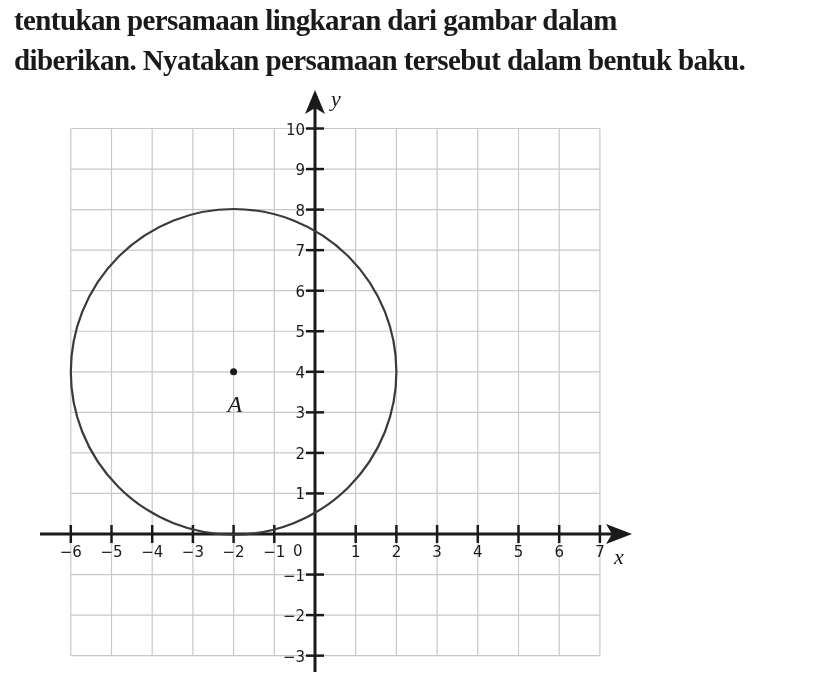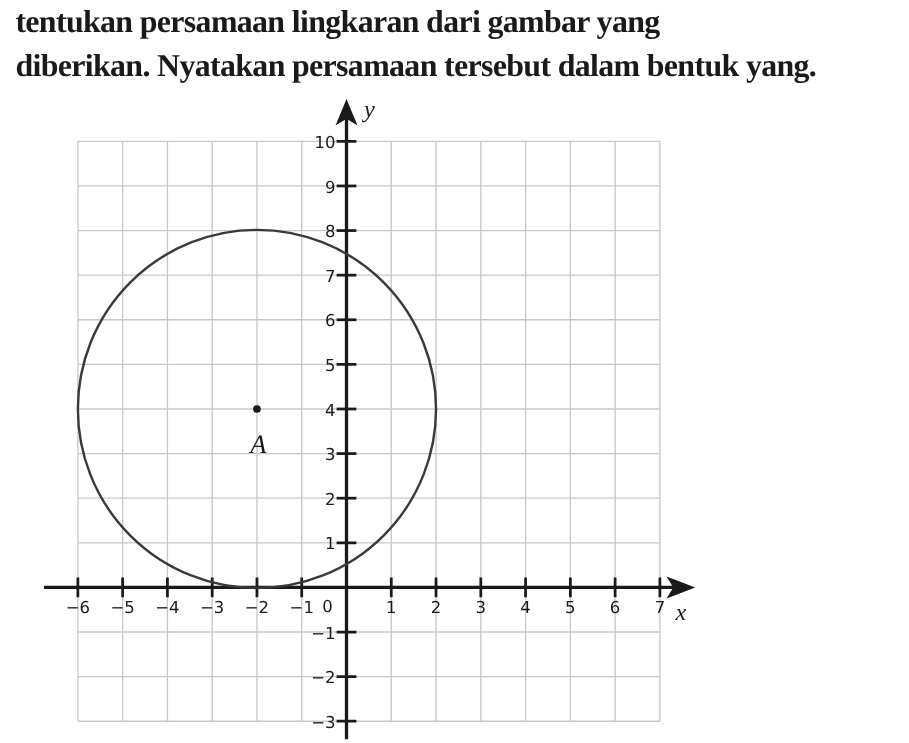--- a/index.html
+++ b/index.html
@@ -13,22 +13,22 @@
   .question span { display: block; white-space: nowrap; }
   svg.plot { position: absolute; left: 0; top: 0; }
   .tick-label { font-family: "DejaVu Sans", sans-serif; font-size: 15px; fill: #1a1a1a; }
   .axis-name { font-family: "Liberation Serif", serif; font-style: italic; font-size: 22px; fill: #1a1a1a; }
   .point-label { font-family: "Liberation Serif", serif; font-style: italic; font-size: 24px; fill: #1a1a1a; }
 </style>
 </head>
 <body>
 
 <div class="question">
-  <span>tentukan persamaan lingkaran dari gambar yang</span>
-  <span>diberikan. Nyatakan persamaan tersebut dalam bentuk yang.</span>
+  <span>tentukan persamaan lingkaran dari gambar dalam</span>
+  <span>diberikan. Nyatakan persamaan tersebut dalam bentuk baku.</span>
 </div>
 
 <svg class="plot" width="826" height="675" viewBox="0 0 826 675">
   <g id="grid" stroke="#c8c8c8" stroke-width="1.2">
       <line x1="70.79999999999998" x2="70.79999999999998" y1="128.5" y2="655.65"></line>
       <line x1="111.5" x2="111.5" y1="128.5" y2="655.65"></line>
       <line x1="152.2" x2="152.2" y1="128.5" y2="655.65"></line>
       <line x1="192.89999999999998" x2="192.89999999999998" y1="128.5" y2="655.65"></line>
       <line x1="233.6" x2="233.6" y1="128.5" y2="655.65"></line>
       <line x1="274.3" x2="274.3" y1="128.5" y2="655.65"></line>

